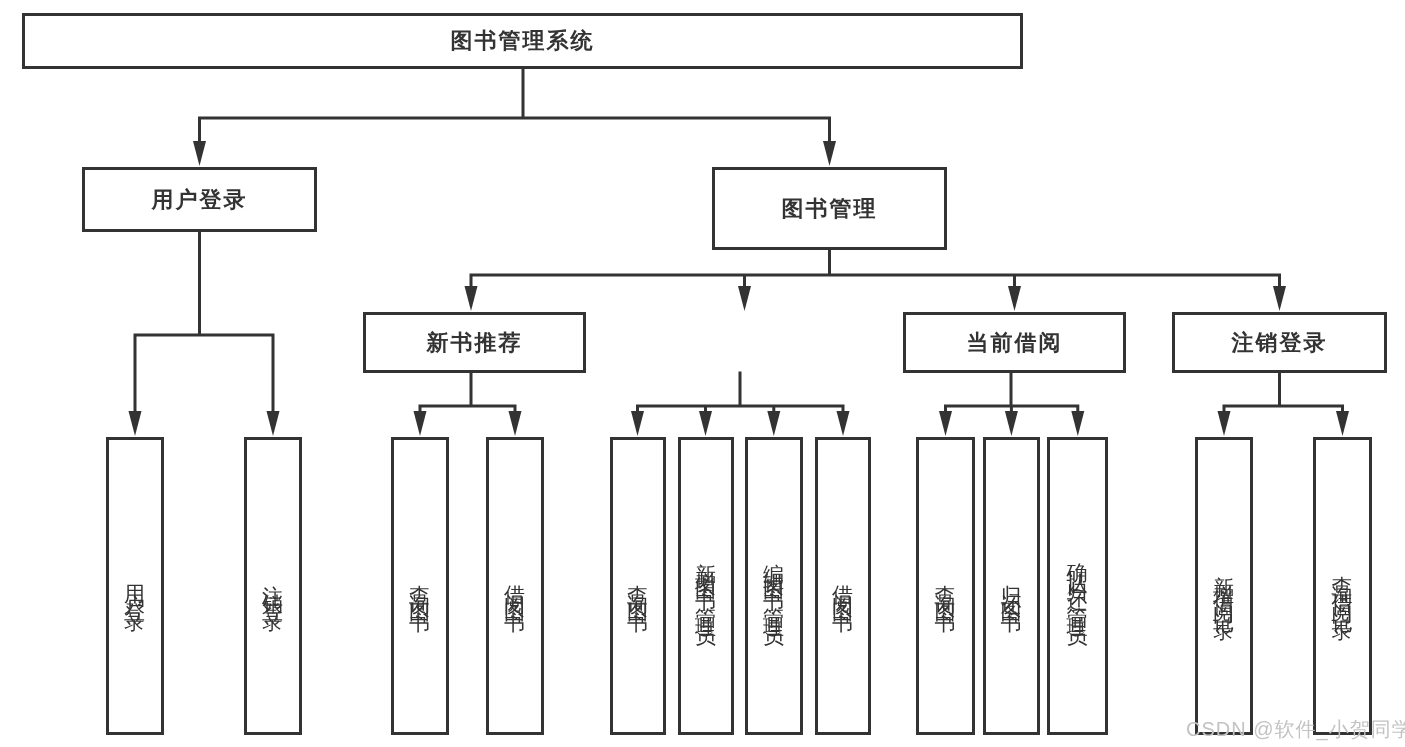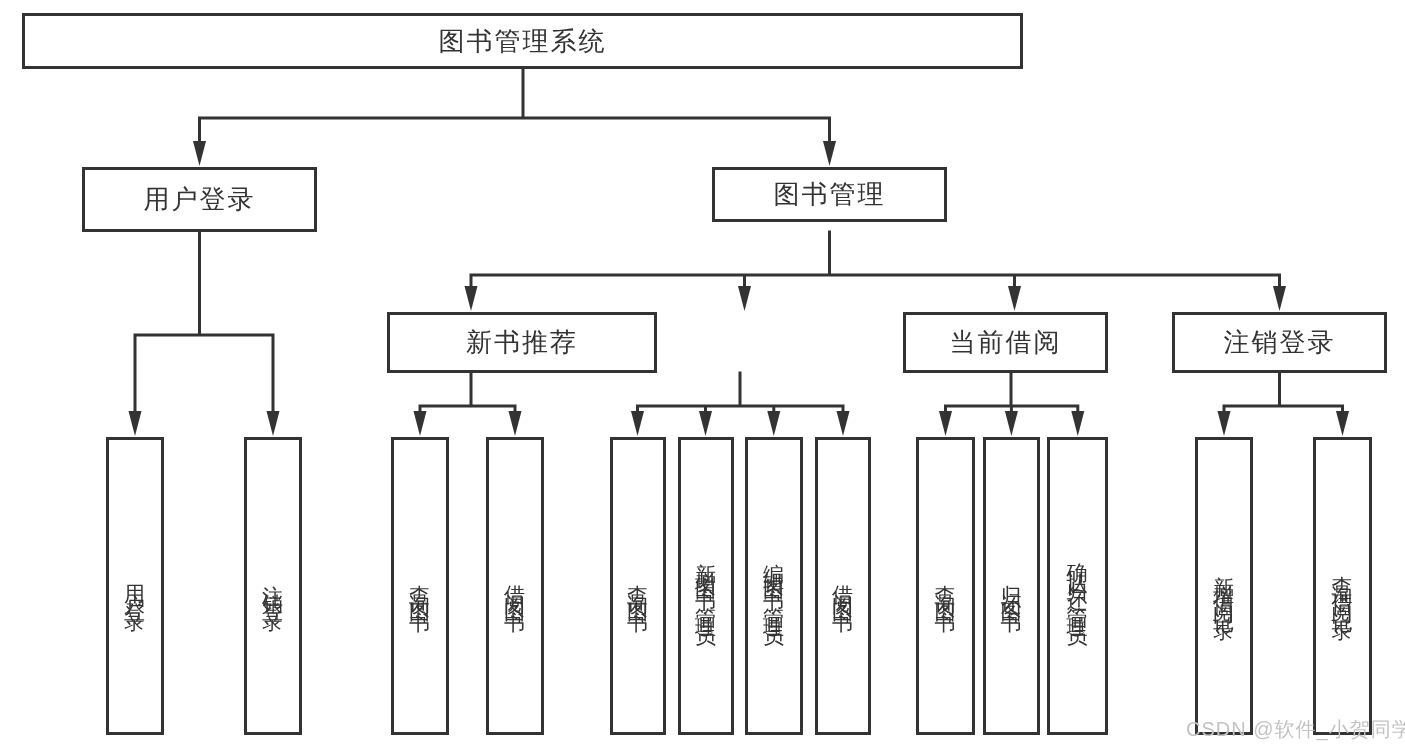--- a/index.html
+++ b/index.html
@@ -16,23 +16,24 @@
     box-sizing:border-box;
     border:3px solid #333333;
     background:#ffffff;
     color:#333333;
     display:flex;
     align-items:center;
     justify-content:center;
     text-align:center;
   }
   .h-node{
-    font-size:26px;
+    font-size:22px;
     letter-spacing:2px;
     white-space:nowrap;
+    font-weight:bold;
   }
   .v-node{
     writing-mode:vertical-rl;
     text-orientation:mixed;
     font-size:21px;
     letter-spacing:9px;
     line-height:1;
   }
   #watermark{
     position:absolute;
@@ -93,24 +94,24 @@
       <polygon points="1071.3,411 1084.3,411 1077.8,436"></polygon>
 
       <polygon points="1217.5,411 1230.5,411 1224,436"></polygon>
       <polygon points="1336,411 1349,411 1342.5,436"></polygon>
     </g>
   </svg>
 
   <div class="node h-node" style="left:22px;top:13px;width:1001px;height:56px;">图书管理系统</div>
 
   <div class="node h-node" style="left:82px;top:167px;width:235px;height:65px;">用户登录</div>
-  <div class="node h-node" style="left:712px;top:167px;width:235px;height:55px;">图书管理</div>
+  <div class="node h-node" style="left:712px;top:167px;width:235px;height:83px;">图书管理</div>
 
-  <div class="node h-node" style="left:363px;top:312px;width:270px;height:61px;margin-left:24px;">新书推荐</div>
-  <div class="node h-node" style="left:903px;top:312px;width:205px;height:61px;">当前借阅</div>
+  <div class="node h-node" style="left:363px;top:312px;width:223px;height:61px;">新书推荐</div>
+  <div class="node h-node" style="left:903px;top:312px;width:223px;height:61px;">当前借阅</div>
   <div class="node h-node" style="left:1172px;top:312px;width:215px;height:61px;">注销登录</div>
 
   <div class="node v-node" style="left:106px;top:437px;width:58px;height:298px;">用户登录</div>
   <div class="node v-node" style="left:244px;top:437px;width:58px;height:298px;">注销登录</div>
 
   <div class="node v-node" style="left:391px;top:437px;width:58px;height:298px;">查询图书</div>
   <div class="node v-node" style="left:486px;top:437px;width:58px;height:298px;">借阅图书</div>
 
   <div class="node v-node" style="left:610px;top:437px;width:56px;height:298px;">查询图书</div>
   <div class="node v-node" style="left:678px;top:437px;width:56px;height:298px;">新增图书（管理员）</div>

